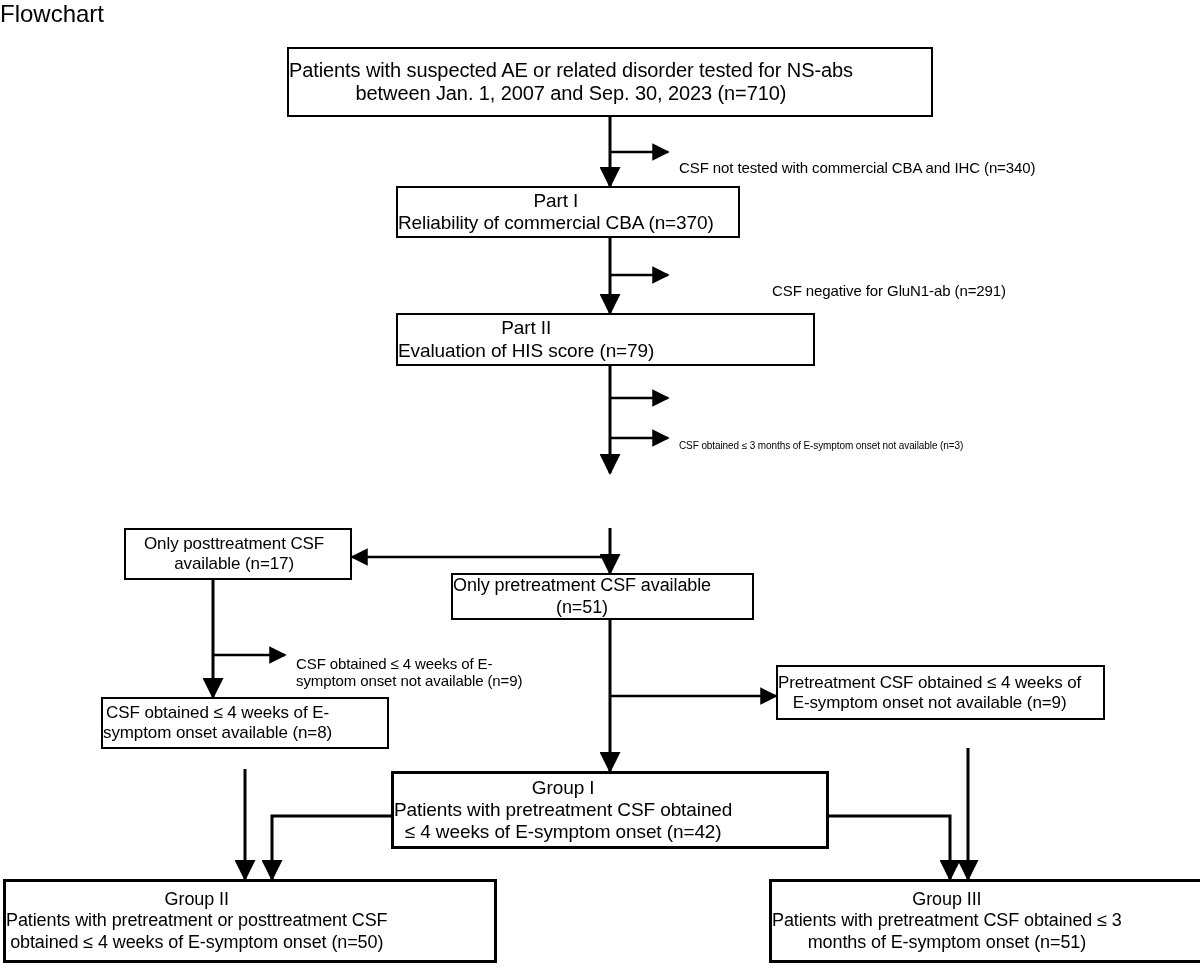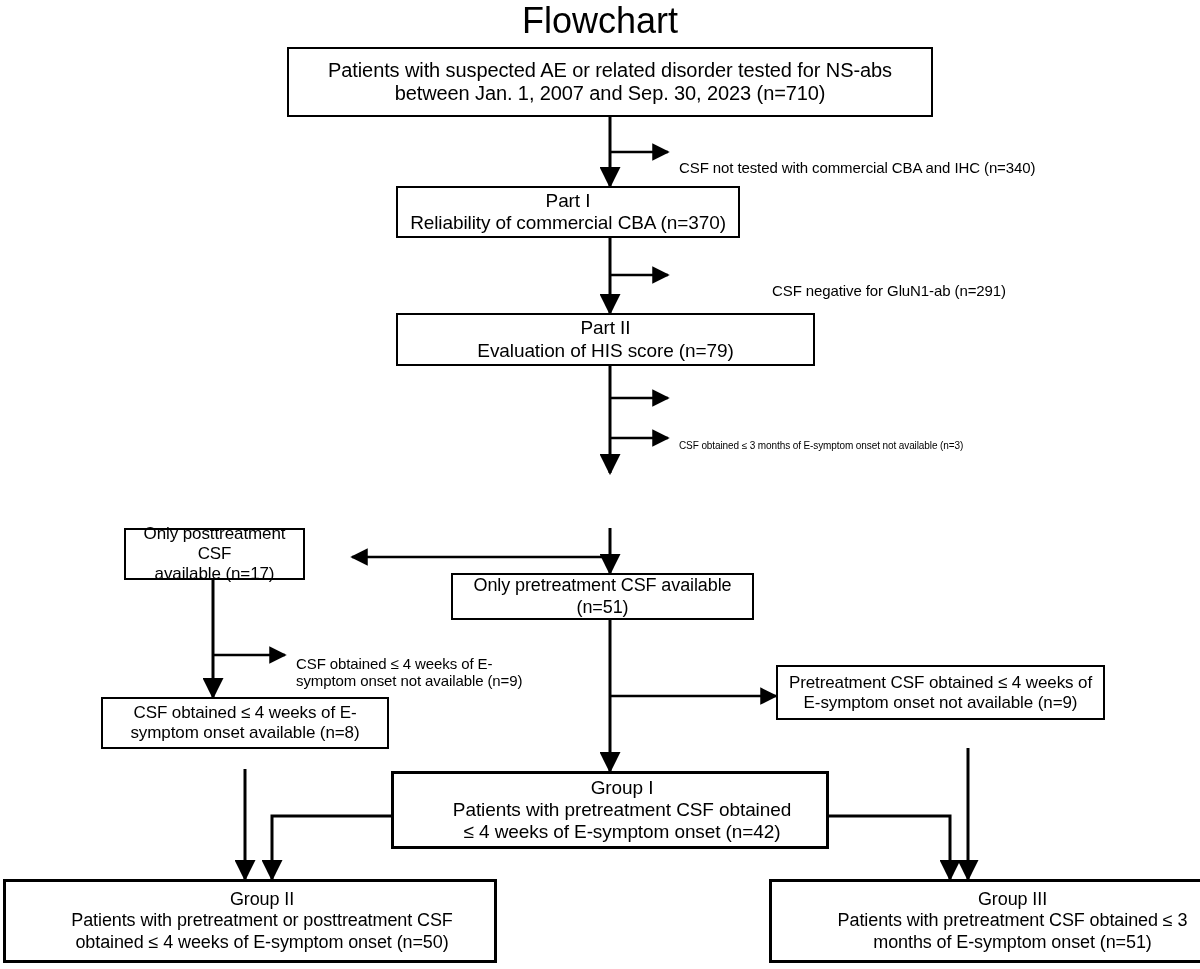--- a/index.html
+++ b/index.html
@@ -26,42 +26,42 @@
     width: 1200px;
     height: 969px;
   }
   .node {
     position: absolute;
     box-sizing: border-box;
     background: #ffffff;
     border: 2px solid #000000;
     display: flex;
     align-items: center;
-    justify-content: center;
+    justify-content: flex-start;
     text-align: center;
     line-height: 1.17;
     white-space: pre-line;
     letter-spacing: -0.1px;
   }
   .node-thin { border-width: 2px; }
-  .node-bold { border-width: 3px; padding-left: 24px; }
+  .node-bold { border-width: 3px; }
   .annot {
     position: absolute;
     text-align: left;
     line-height: 1.18;
     white-space: pre-line;
     letter-spacing: -0.1px;
   }
   #page-title {
     position: absolute;
     left: 0;
     top: 0;
     width: 1200px;
-    text-align: center;
-    font-size: 36px;
+    text-align: left;
+    font-size: 24px;
     letter-spacing: 0px;
   }
 </style>
 </head>
 <body>
 
 <div id="flowchart-root">
 
   <div id="page-title">Flowchart</div>
 
@@ -118,21 +118,21 @@
     <span>Part I
 Reliability of commercial CBA (n=370)</span>
   </div>
 
   <div class="node node-thin" style="left:396px; top:313px; width:419px; height:53px; font-size:19px;">
     <span>Part II
 Evaluation of HIS score (n=79)</span>
   </div>
 
 
-  <div class="node node-thin" style="left:124px; top:528px; width:181px; height:52px; font-size:17px;">
+  <div class="node node-thin" style="left:124px; top:528px; width:228px; height:52px; font-size:17px;padding-left:18px;">
     <span>Only posttreatment CSF
 available (n=17)</span>
   </div>
 
   <div class="node node-thin" style="left:451px; top:573px; width:303px; height:47px; font-size:18px;">
     <span>Only pretreatment CSF available
 (n=51)</span>
   </div>
 
   <div class="node node-thin" style="left:101px; top:697px; width:288px; height:52px; font-size:17px;">

